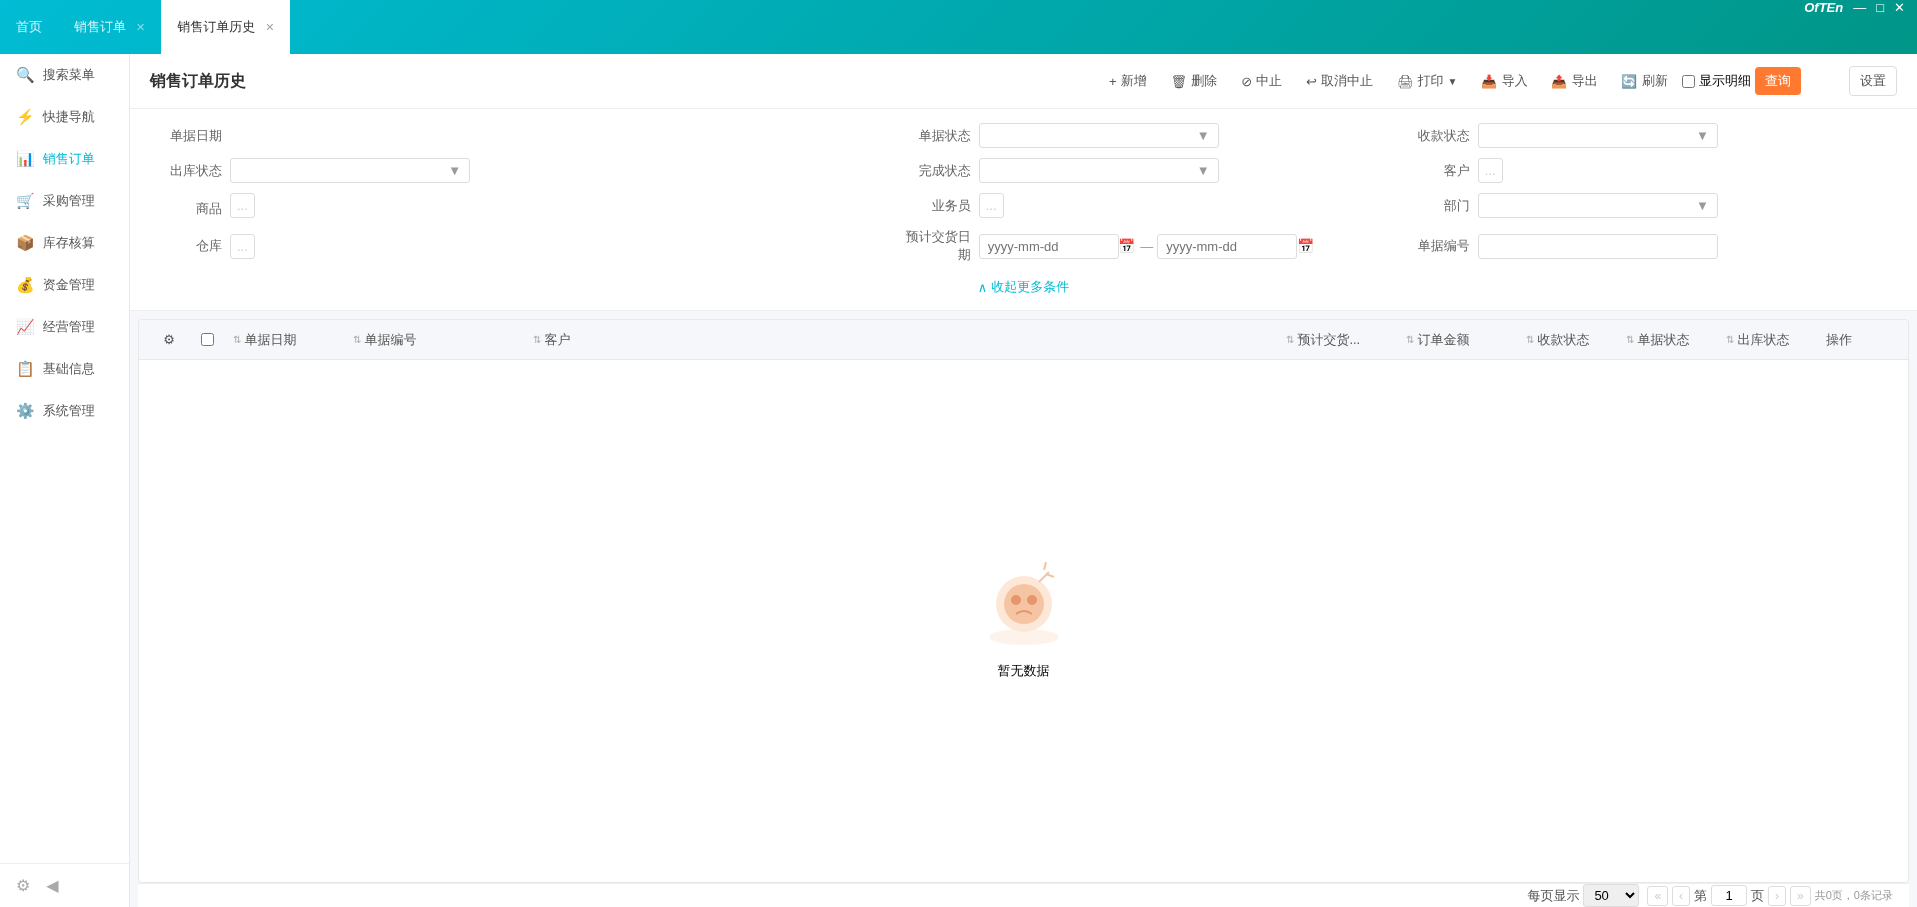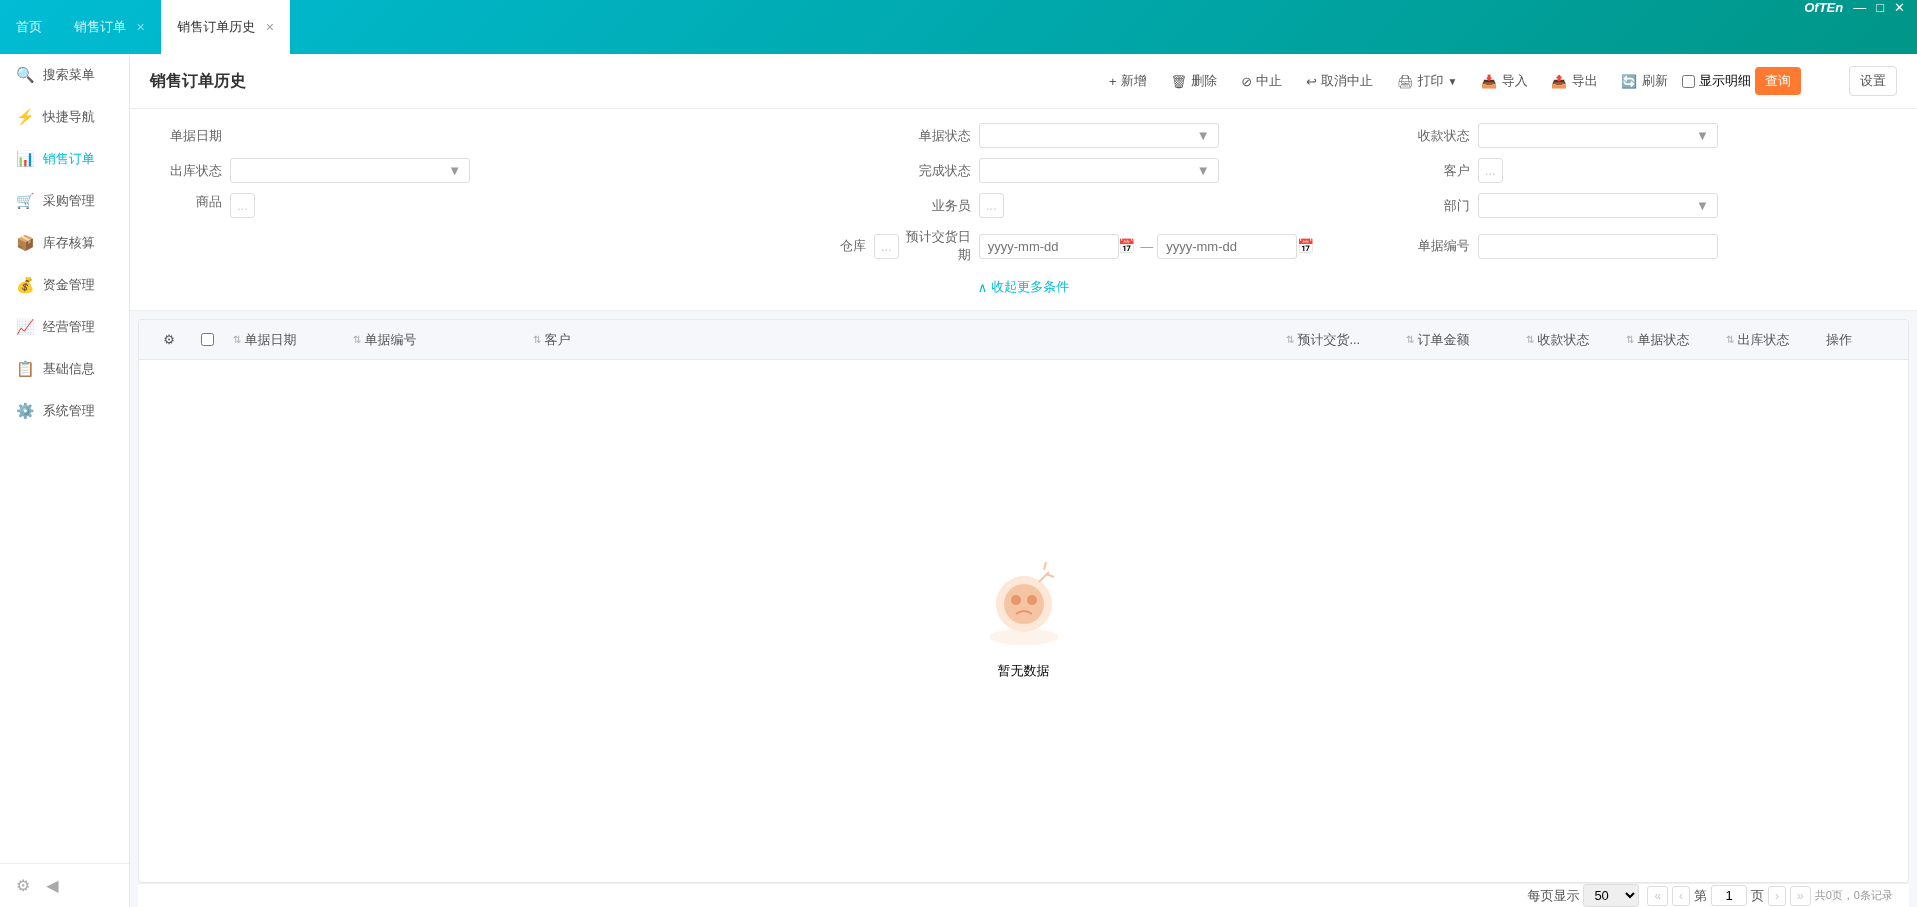--- a/index.html
+++ b/index.html
@@ -517,39 +517,39 @@
             <span>▼</span>
           </div>
         </div>
         <div style="display:flex;align-items:center;flex:1.2;">
           <span class="filter-label">客户</span>
           <button class="filter-dots">...</button>
         </div>
       </div>
 
       <div class="filter-row">
-        <div style="display:flex;align-items:flex-start;flex:1.8;">
+        <div style="display:flex;align-items:flex-end;flex:1.8;">
           <span class="filter-label">商品</span>
           <button class="filter-dots">...</button>
         </div>
         <div style="display:flex;align-items:center;flex:1.2;">
           <span class="filter-label">业务员</span>
           <button class="filter-dots">...</button>
         </div>
         <div style="display:flex;align-items:center;flex:1.2;">
           <span class="filter-label">部门</span>
           <div class="filter-select filter-select-wide">
             <span style="color:#ccc;"></span>
             <span>▼</span>
           </div>
         </div>
       </div>
 
       <div class="filter-row">
-        <div style="display:flex;align-items:center;flex:1.8;justify-content:flex-end;">
+        <div style="display:flex;align-items:center;flex:1.8;">
           <span class="filter-label">仓库</span>
           <button class="filter-dots">...</button>
         </div>
         <div style="display:flex;align-items:center;flex:1.2;">
           <span class="filter-label">预计交货日期</span>
           <input class="filter-input" style="width: 120px;" placeholder="yyyy-mm-dd">
           <span class="calendar-icon">📅</span>
           <span class="date-separator">—</span>
           <input class="filter-input" style="width: 120px;" placeholder="yyyy-mm-dd">
           <span class="calendar-icon">📅</span>

